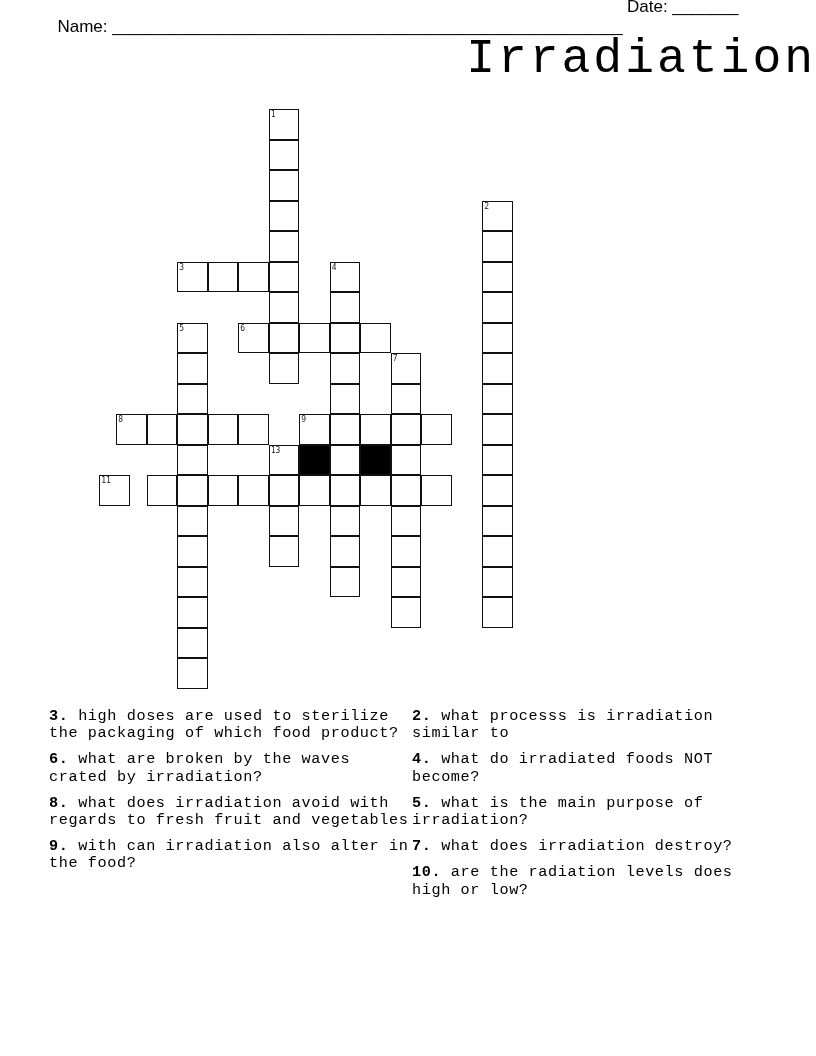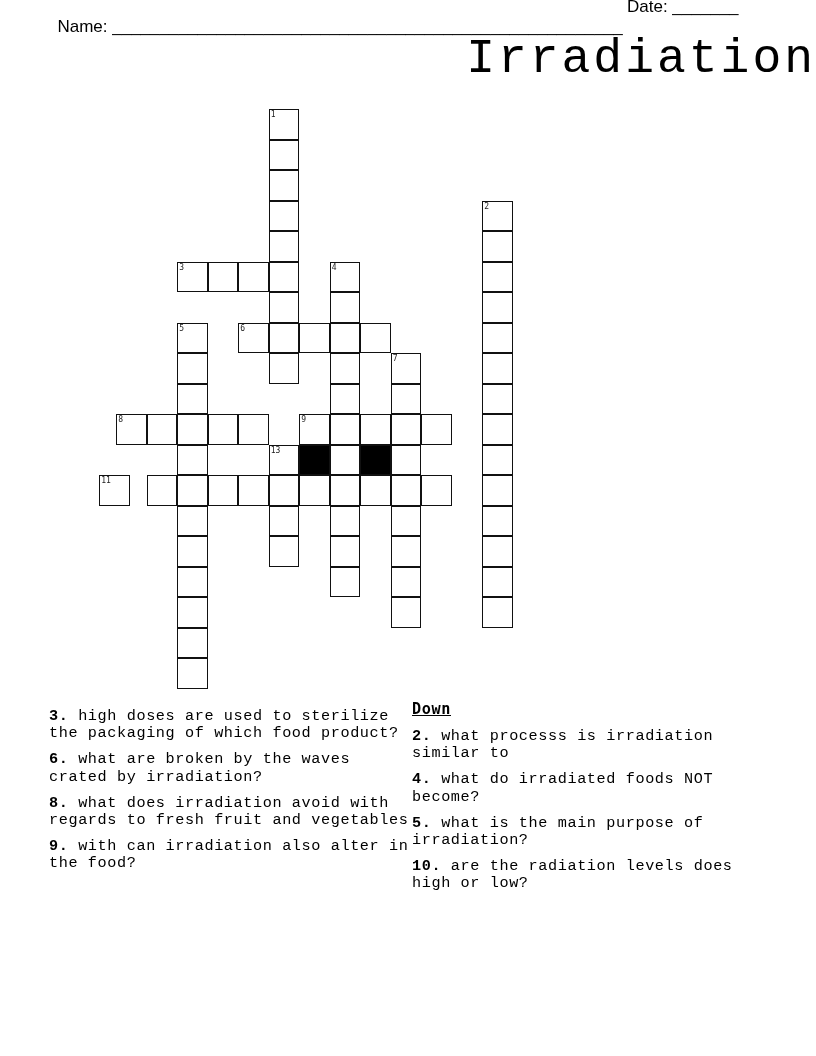--- a/index.html
+++ b/index.html
@@ -153,18 +153,18 @@
   </div>
 
 <div class="clues across">
   <div class="clue"><b>3.</b><span> high doses are used to sterilize the packaging of which food product?</span></div>
   <div class="clue"><b>6.</b><span> what are broken by the waves crated by irradiation?</span></div>
   <div class="clue"><b>8.</b><span> what does irradiation avoid with regards to fresh fruit and vegetables</span></div>
   <div class="clue" style="margin-bottom:1px"><b>9.</b><span> with can irradiation also alter in the food?</span></div>
 </div>
 
 <div class="clues down">
-  <h3>Down</h3>
   <div class="clue" style="margin-bottom:3px"><b>2.</b><span> what processs is irradiation similar to</span></div>
   <div class="clue" style="margin-bottom:3px"><b>4.</b><span> what do irradiated foods NOT become?</span></div>
   <div class="clue" style="margin-bottom:3px"><b>5.</b><span> what is the main purpose of irradiation?</span></div>
+  <div class="clue"><b>7.</b><span> what does irradiation destroy?</span></div>
   <div class="clue"><b>10.</b><span> are the radiation levels does high or low?</span></div>
 </div>
 
 </body></html>

